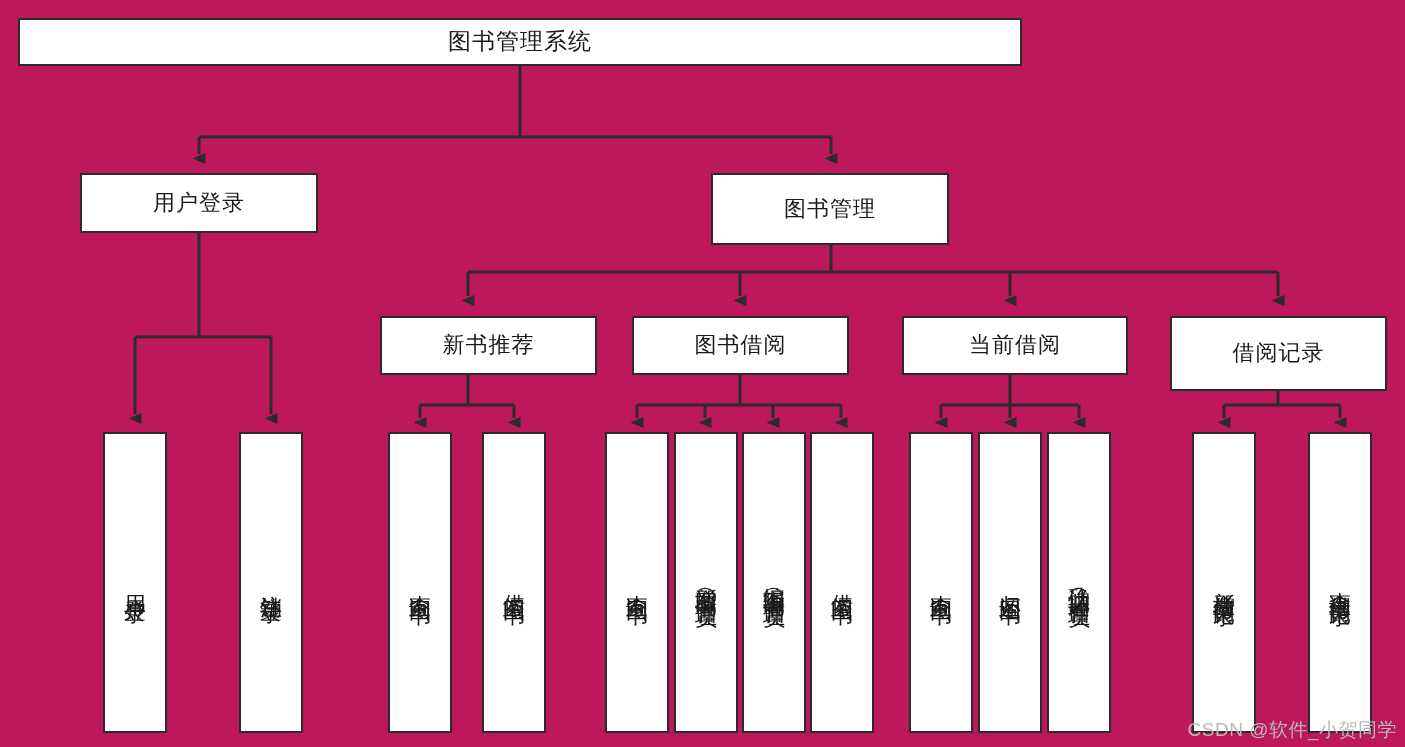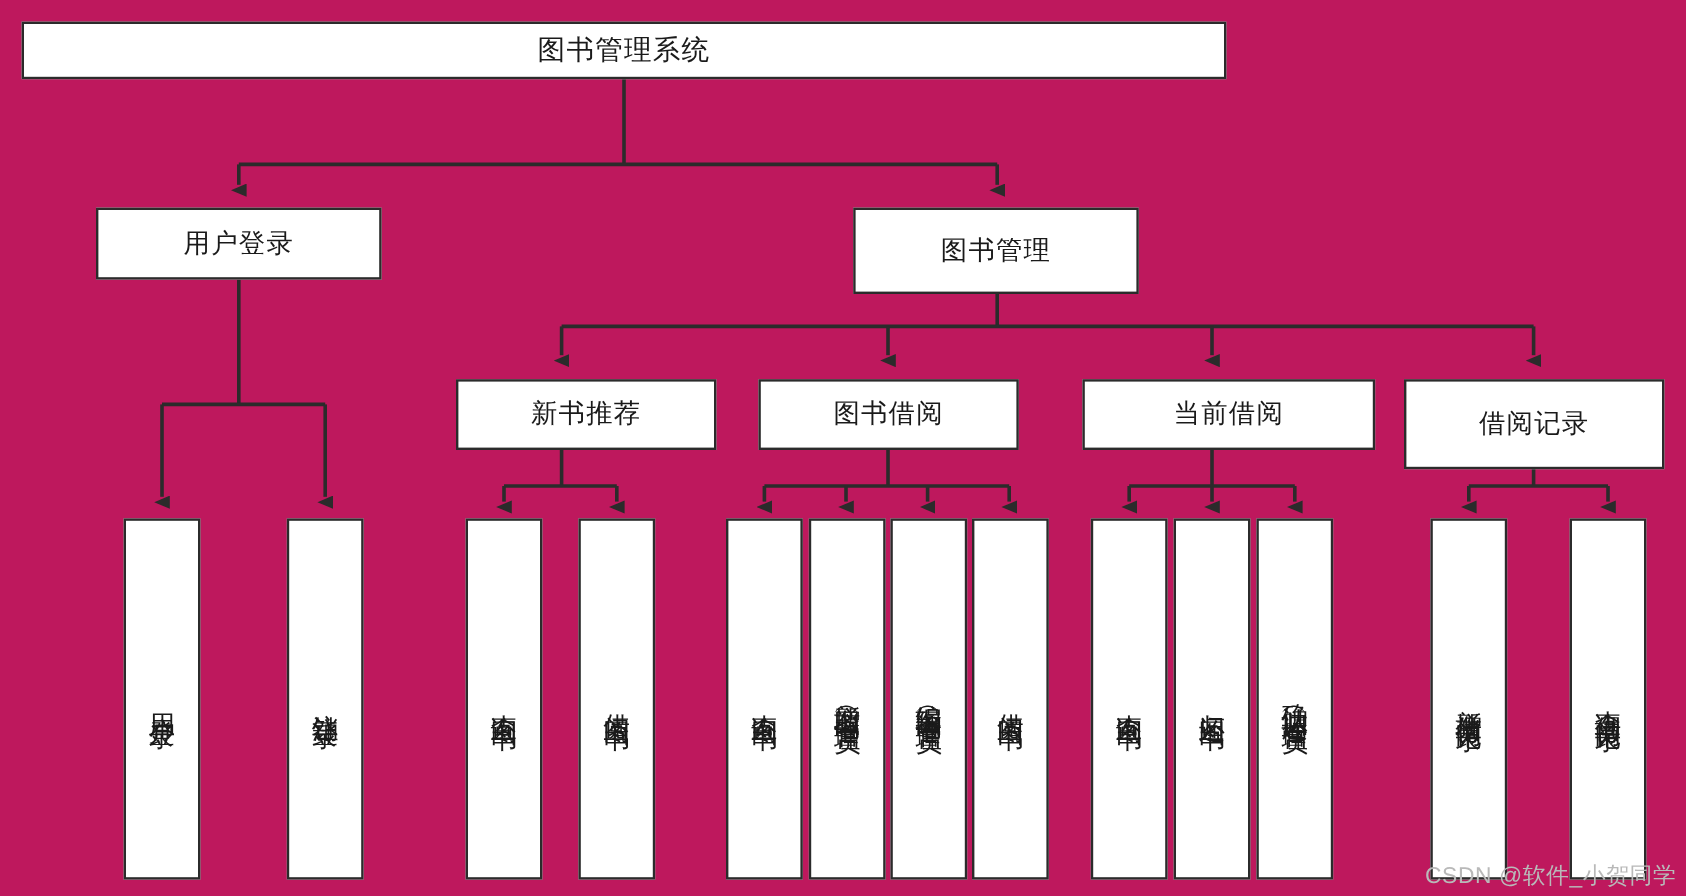--- a/index.html
+++ b/index.html
@@ -122,21 +122,21 @@
     </g>
   </svg>
 
   <div class="node horiz" id="root-node" style="left:18px; top:18px; width:1004px; height:48px;">图书管理系统</div>
 
   <div class="node horiz" style="left:80px; top:173px; width:238px; height:60px;">用户登录</div>
   <div class="node horiz" style="left:711px; top:173px; width:238px; height:72px;">图书管理</div>
 
   <div class="node horiz" style="left:380px; top:316px; width:217px; height:59px;">新书推荐</div>
   <div class="node horiz" style="left:632px; top:316px; width:217px; height:59px;">图书借阅</div>
-  <div class="node horiz" style="left:902px; top:316px; width:244px; height:59px;">当前借阅</div>
+  <div class="node horiz" style="left:902px; top:316px; width:226px; height:59px;">当前借阅</div>
   <div class="node horiz" style="left:1170px; top:316px; width:217px; height:75px;">借阅记录</div>
 
   <div class="node vert" style="left:103px; top:432px; width:64px; height:301px;">
     <span class="vtext">用户登录</span>
   </div>
   <div class="node vert" style="left:239px; top:432px; width:64px; height:301px;">
     <span class="vtext">注销登录</span>
   </div>
 
   <div class="node vert" style="left:388px; top:432px; width:64px; height:301px;">

